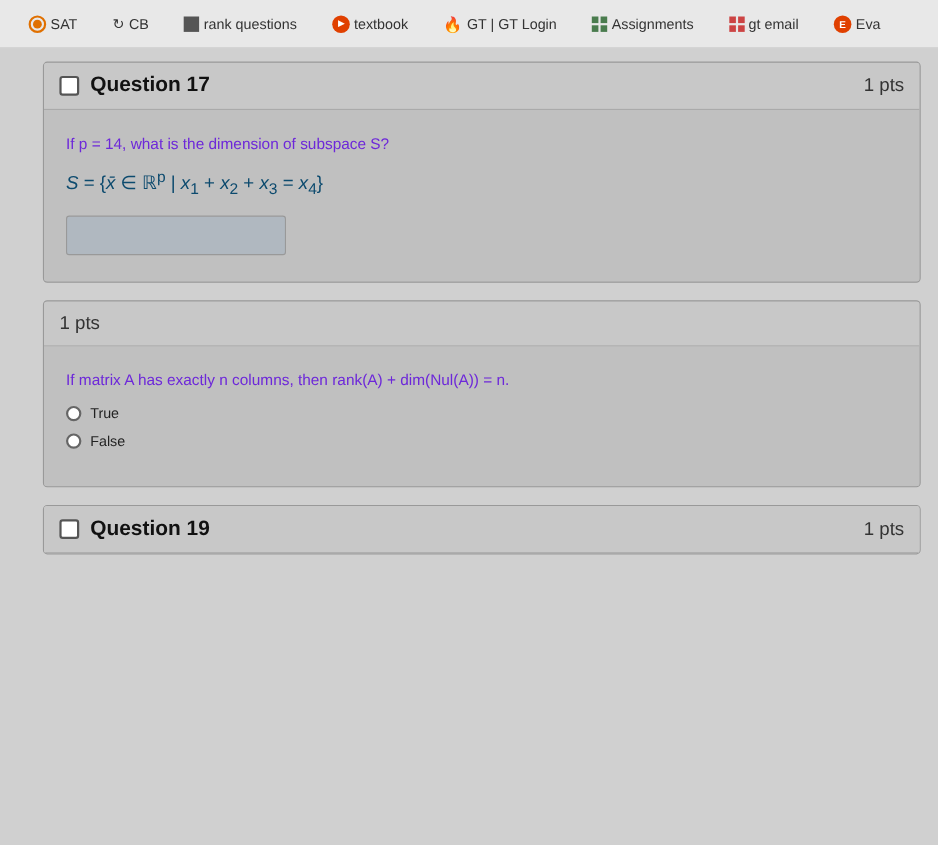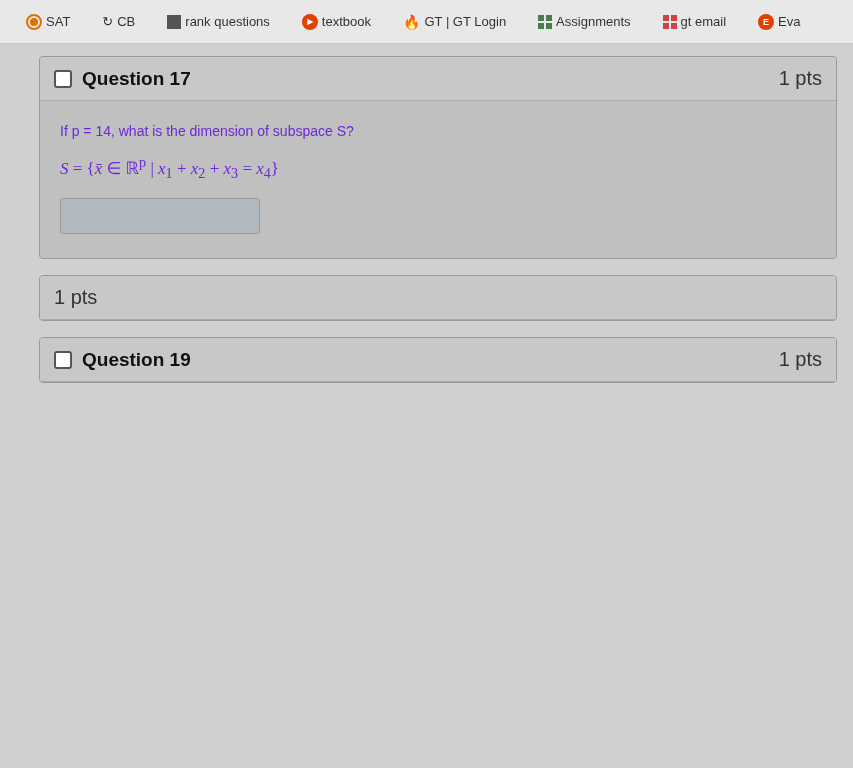--- a/index.html
+++ b/index.html
@@ -155,21 +155,21 @@
       background: white;
     }
 
     .question-title {
       font-size: 19px;
       font-weight: bold;
       color: #111;
     }
 
     .question-pts {
-      font-size: 20px;
+      font-size: 17px;
       color: #333;
     }
 
     .question-body {
       background: #c0c0c0;
       padding: 20px 20px 24px 20px;
     }
 
     .question-text {
       font-size: 14px;
@@ -203,23 +203,23 @@
       height: 14px;
       border-radius: 50%;
       border: 2px solid #666;
       display: inline-block;
       background: white;
       flex-shrink: 0;
     }
 
     
     .math-eq {
-      font-family: Liberation Serif, serif;
+      font-family: Liberation Sans, sans-serif;
       font-size: 17px;
-      color: #6d28d9;
+      color: #0c4a6e;
       margin-bottom: 16px;
       display: flex;
       align-items: center;
       gap: 6px;
     }
   </style>
 </head>
 <body>
 
 <div class="nav-bar">
@@ -291,20 +291,31 @@
         <span><i>S</i> = {<i>x̄</i> ∈ ℝ<sup>p</sup> | <i>x</i><sub>1</sub> + <i>x</i><sub>2</sub> + <i>x</i><sub>3</sub> = <i>x</i><sub>4</sub>}</span>
       </div>
       <div class="answer-input-box"></div>
     </div>
   </div>
 
   <div class="question-card">
     <div class="question-header">
       <span class="question-pts">1 pts</span>
     </div>
+    <div class="question-body">
+      <p class="question-text">If matrix A has exactly n columns, then rank(A) + dim(Nul(A)) = n.</p>
+      <div class="radio-option">
+        <span class="radio-circle"></span>
+        <span>True</span>
+      </div>
+      <div class="radio-option">
+        <span class="radio-circle"></span>
+        <span>False</span>
+      </div>
+    </div>
   </div>
 
   <div class="question-card">
     <div class="question-header">
       <div class="question-header-left">
         <span class="checkbox-icon"></span>
         <span class="question-title">Question 19</span>
       </div>
       <span class="question-pts">1 pts</span>
     </div>

